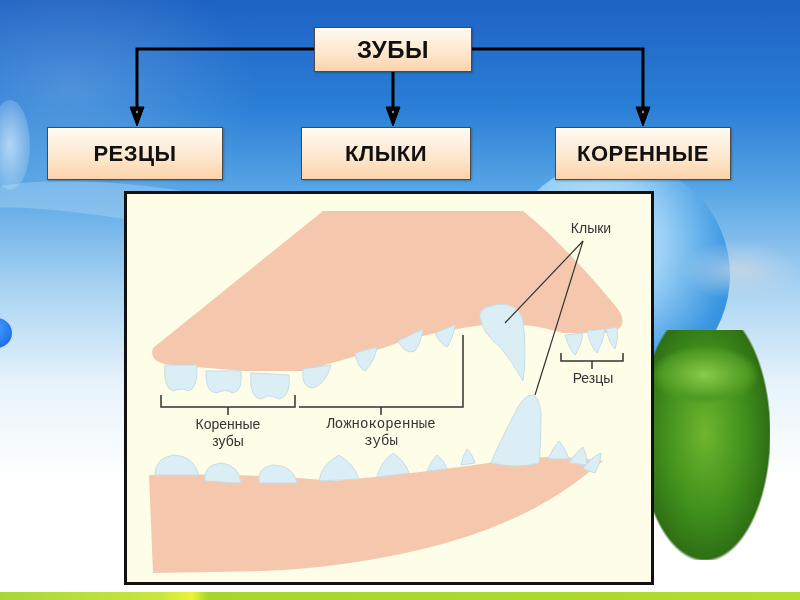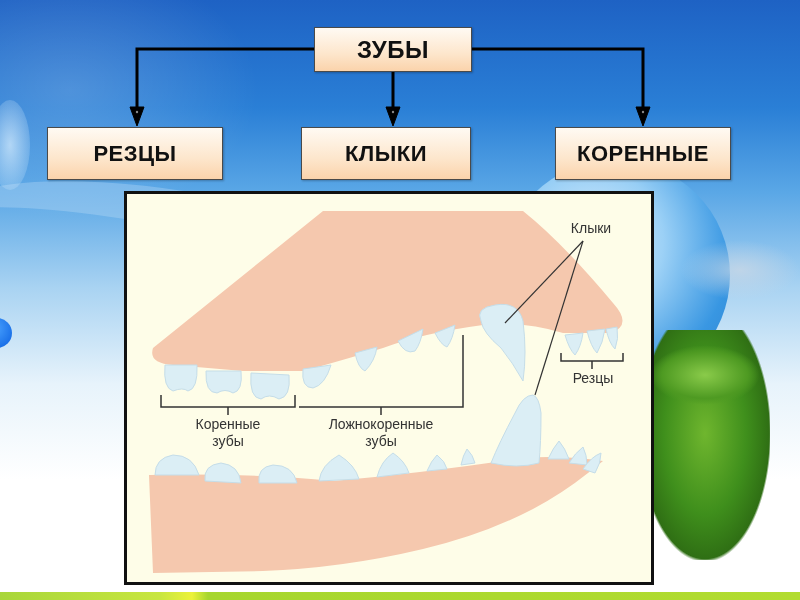--- a/index.html
+++ b/index.html
@@ -145,17 +145,17 @@
       <line x1="589" y1="358" x2="589" y2="366"></line>
     </g>
   </svg>
 
   <div class="lbl" style="left:440px; top:26px; width:48px;">Клыки</div>
   <div class="lbl" style="left:438px; top:176px; width:56px;">Резцы</div>
   <div class="lbl" style="left:46px; top:222px; width:110px;">
     <div>Коренные</div>
     <div>зубы</div>
   </div>
-  <div class="lbl" style="left:184px; top:222px; width:140px;">
+  <div class="lbl" style="left:184px; top:222px; width:140px;font-family:Liberation Mono, monospace;">
     <div>Ложнокоренные</div>
     <div>зубы</div>
   </div>
 </div>
 
 </body></html>

